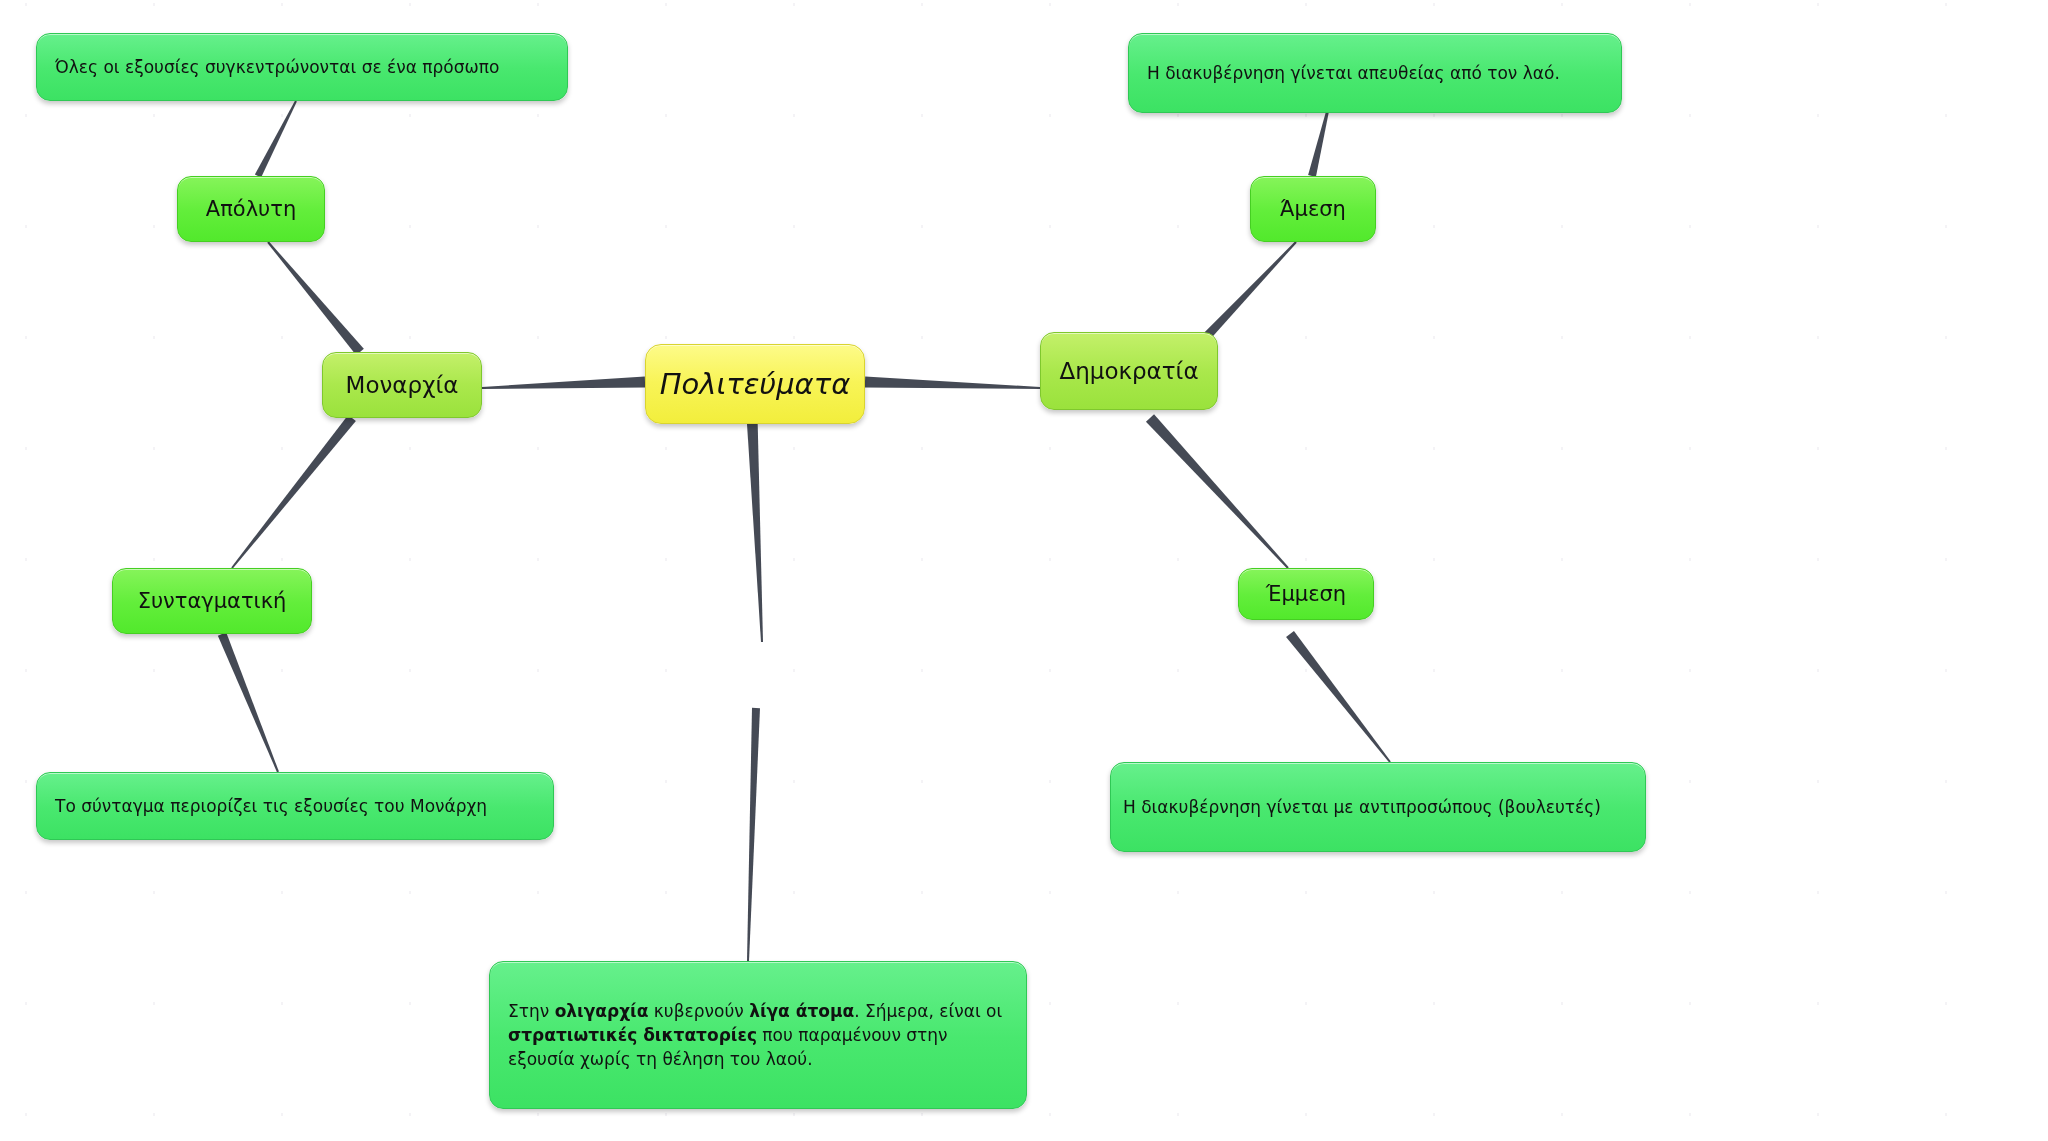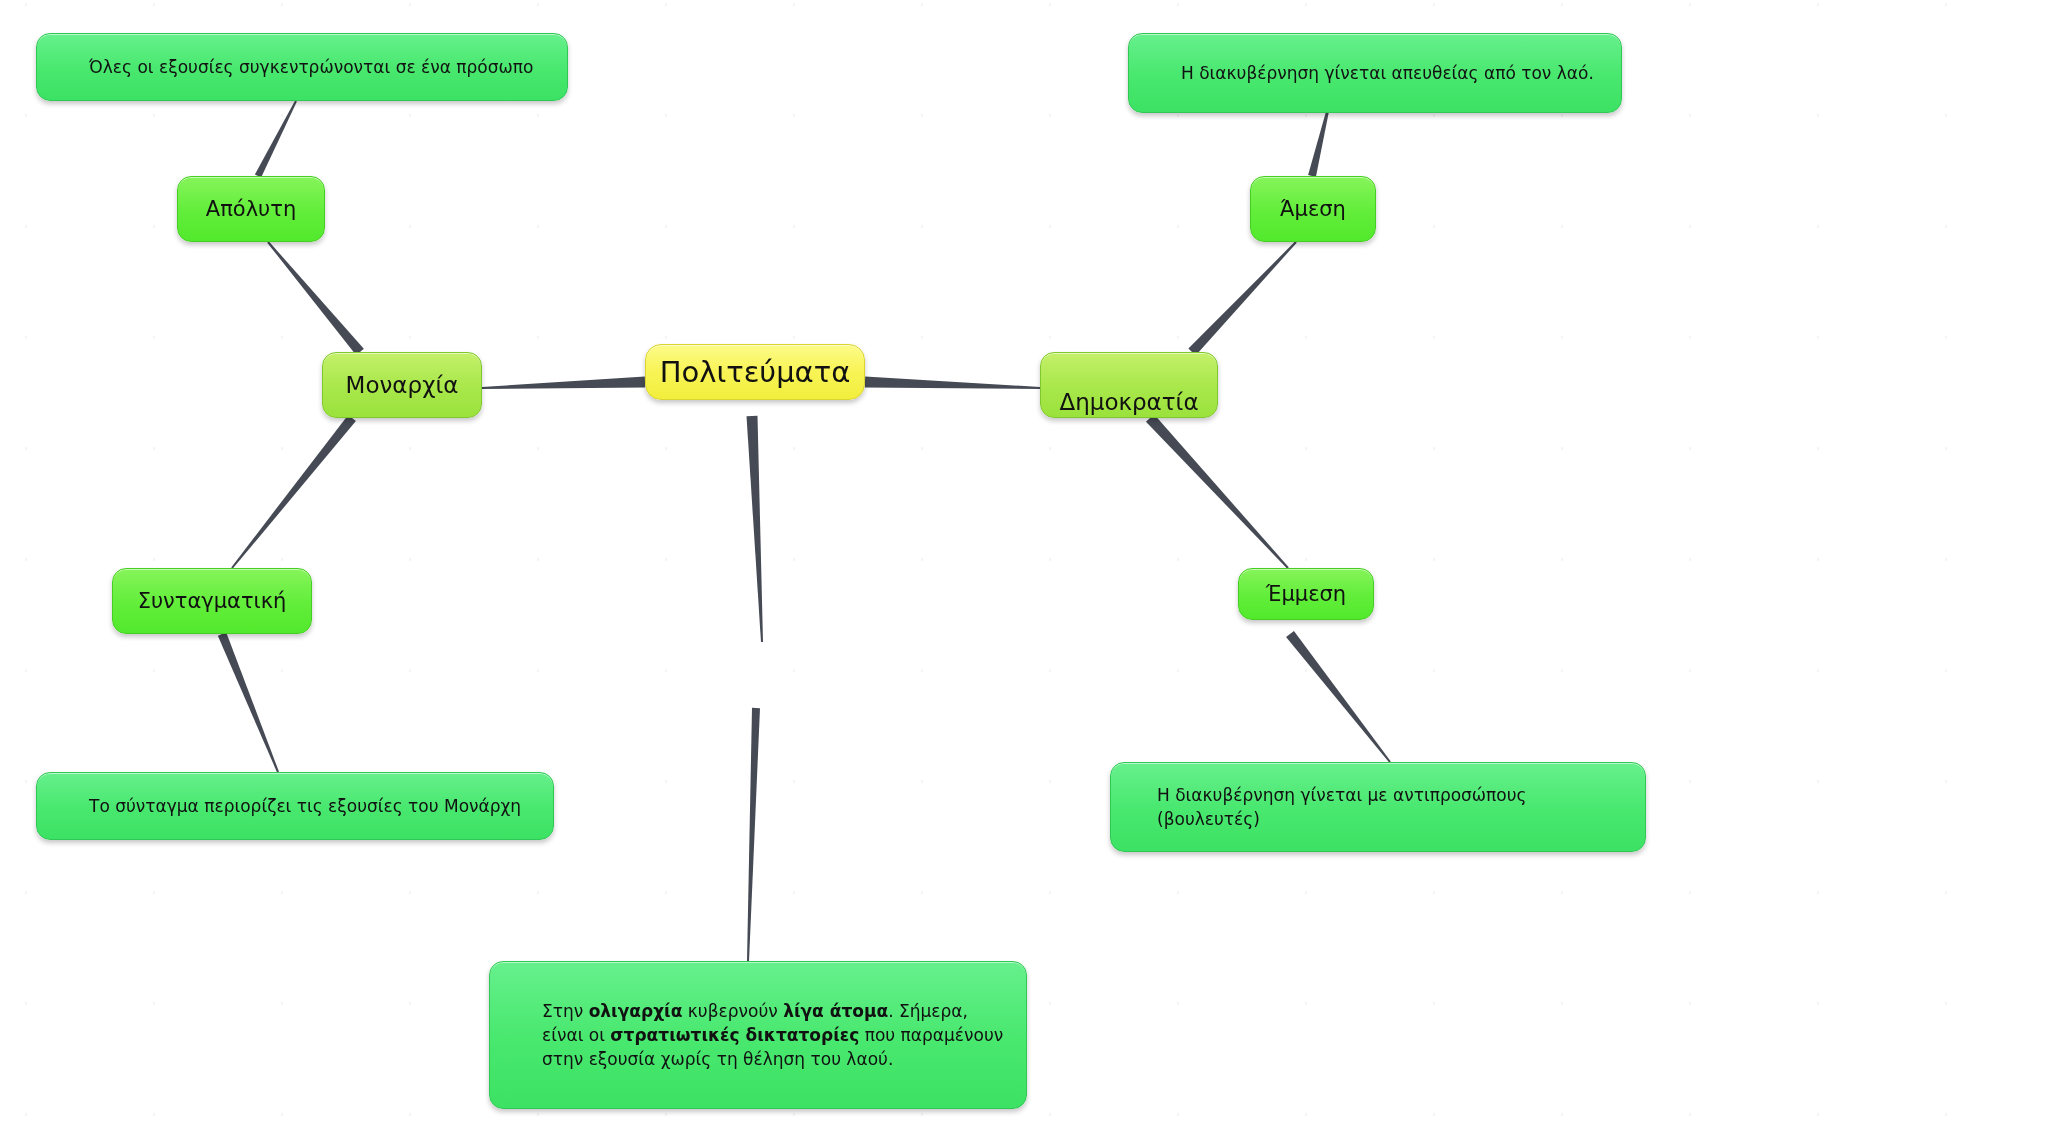--- a/index.html
+++ b/index.html
@@ -91,21 +91,20 @@
     justify-content: flex-start;
     text-align: left;
     font-size: 17px;
     padding: 0 18px;
   }
   .node.detail.multiline {
     align-items: center;
   }
   .node.detail .label {
     line-height: 1.42;
-    margin-left: 34px;
   }
 
   .node.detail b { font-weight: bold; }
 </style>
 </head>
 <body>
 
 <div id="canvas">
 
   <svg id="edges" viewBox="0 0 2048 1141" width="2048" height="1141">
@@ -116,29 +115,29 @@
       <polygon points="348.10,414.88 231.22,567.38 232.78,568.62 355.90,421.12" fill="#454a55"></polygon>
       <polygon points="261.12,177.58 296.89,101.45 295.11,100.55 254.88,174.42" fill="#454a55"></polygon>
       <polygon points="217.83,635.69 277.07,772.38 278.93,771.62 226.17,632.31" fill="#454a55"></polygon>
       <polygon points="1195.63,355.44 1296.73,242.69 1295.27,241.31 1188.37,348.56" fill="#454a55"></polygon>
       <polygon points="1145.95,421.72 1287.26,568.68 1288.74,567.32 1154.05,414.28" fill="#454a55"></polygon>
       <polygon points="1315.89,176.93 1330.97,101.23 1329.03,100.77 1308.11,175.07" fill="#454a55"></polygon>
       <polygon points="1286.06,637.08 1389.21,762.62 1390.79,761.38 1293.94,630.92" fill="#454a55"></polygon>
       <polygon points="752.00,707.87 747.00,960.97 749.00,961.03 760.00,708.13" fill="#454a55"></polygon>
     </svg>
 
-  <div class="node root" style="left: 645px; top: 344px; width: 220px; height: 56px;">
+  <div class="node root" style="left: 645px; top: 344px; width: 220px; height: 80px; font-style: italic;">
     <span class="label">Πολιτεύματα</span>
   </div>
 
   <div class="node branch" style="left: 322px; top: 352px; width: 160px; height: 66px; text-align: center;">
     <span class="label">Μοναρχία</span>
   </div>
 
-  <div class="node branch" style="left: 1040px; top: 352px; width: 178px; height: 66px; align-items: flex-end;">
+  <div class="node branch" style="left: 1040px; top: 332px; width: 178px; height: 78px;">
     <span class="label">Δημοκρατία</span>
   </div>
 
 
   <div class="node sub" style="left: 177px; top: 176px; width: 148px; height: 66px; justify-content: center;">
     <span class="label">Απόλυτη</span>
   </div>
 
   <div class="node sub" style="left: 112px; top: 568px; width: 200px; height: 66px;">
     <span class="label">Συνταγματική</span>

